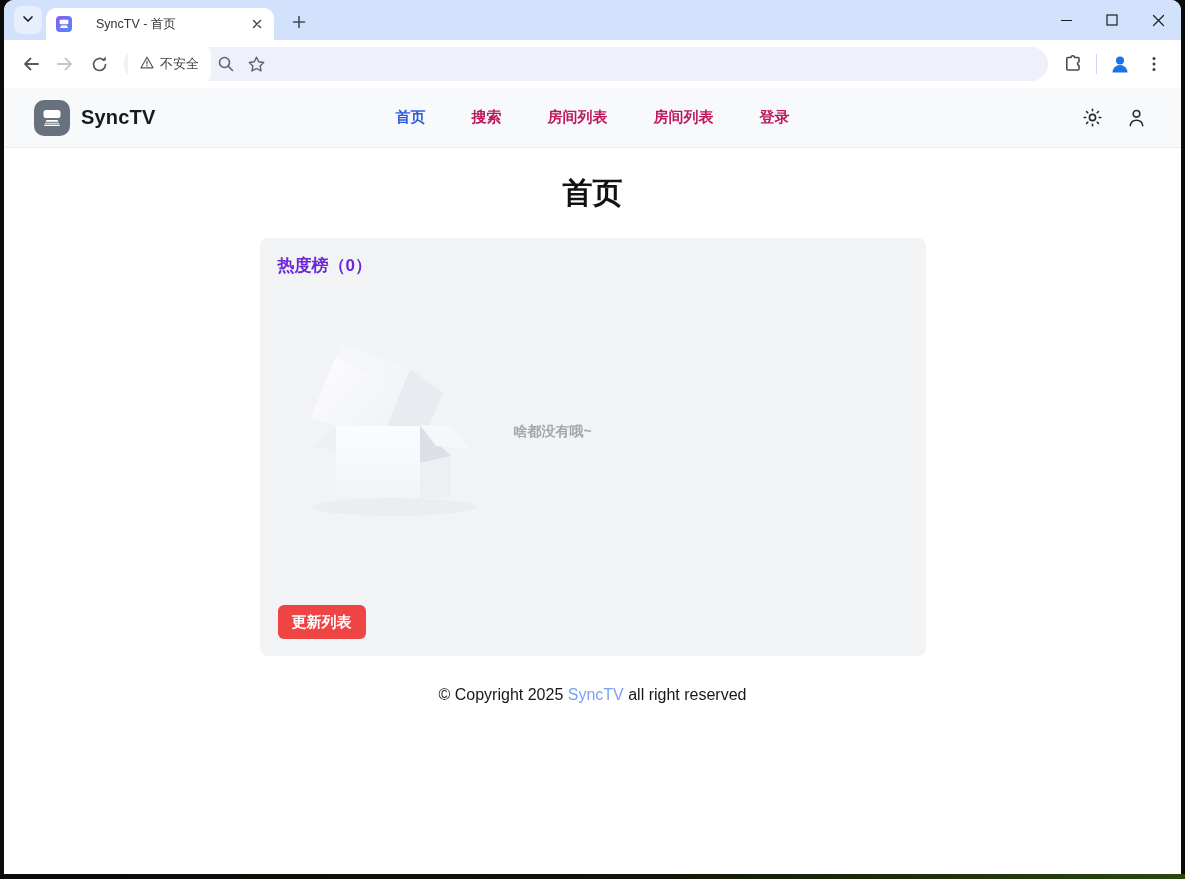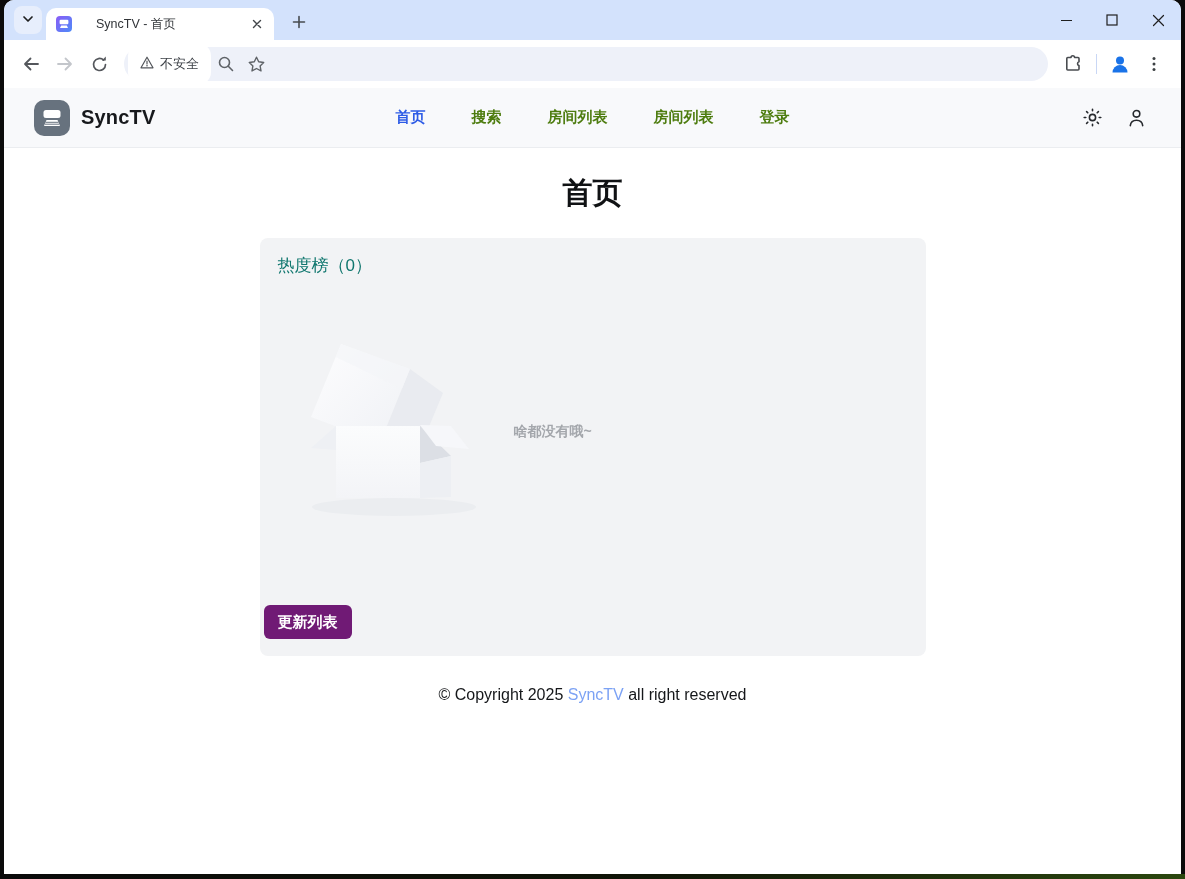--- a/index.html
+++ b/index.html
@@ -59,38 +59,38 @@
   
   .app-nav{
     height:60px; background:#f8f9fb; border-bottom:1px solid #ebedf0;
     display:flex; align-items:center; padding:0 30px; position:relative; flex:none;
   }
   .brand{ display:flex; align-items:center; gap:11px; z-index:2; cursor:pointer; }
   .logo-box{ width:36px; height:36px; border-radius:10px; background:#67727e;
     display:flex; align-items:center; justify-content:center; }
   .brand-name{ font-size:20px; font-weight:700; color:#17191c; letter-spacing:.2px; }
   .nav-links{ position:absolute; left:0; right:0; display:flex; justify-content:center; gap:46px; z-index:1; }
-  .nav-link{ font-size:15px; font-weight:600; color:#4d7c0f; text-decoration:none; cursor:pointer; }
+  .nav-link{ font-size:15px; font-weight:600; color:#be185d; text-decoration:none; cursor:pointer; }
   .nav-link.active{ color:#2e5ce6; }
   .nav-actions{ margin-left:auto; display:flex; align-items:center; gap:14px; z-index:2; }
   .action-icon{ width:30px; height:30px; display:flex; align-items:center; justify-content:center; cursor:pointer; }
 
   
   .content{ flex:1; background:#fff; overflow:hidden; }
   .page-title{ text-align:center; font-size:30px; font-weight:700; color:#101214; margin-top:25px; }
   .card{
     width:666px; height:418px; margin:24px auto 0; background:#f2f3f5; border-radius:8px;
     padding:16px 18px; position:relative;
   }
-  .card-header{ font-size:17px; font-weight:400; color:#0f766e; }
+  .card-header{ font-size:17px; font-weight:700; color:#6d28d9; }
   .empty{ display:flex; align-items:center; margin-top:52px; }
   .empty-text{ margin-top:10px; font-size:14px; font-weight:600; color:#a4a7ac; }
   .refresh-btn{
-    position:absolute; left:4px; bottom:17px; height:34px; padding:0 14px;
-    background:#701a75; color:#fff; border:none; border-radius:6px;
+    position:absolute; left:18px; bottom:17px; height:34px; padding:0 14px;
+    background:#ef4444; color:#fff; border:none; border-radius:6px;
     font-size:15px; font-weight:600; font-family:"Liberation Sans",sans-serif; cursor:pointer;
   }
   .footer{ text-align:center; margin-top:30px; font-size:16px; color:#15171a; }
   .footer .brand-link{ color:#7ca2f4; cursor:pointer; }
 </style>
 </head>
 <body>
 
 <div class="window">
 

